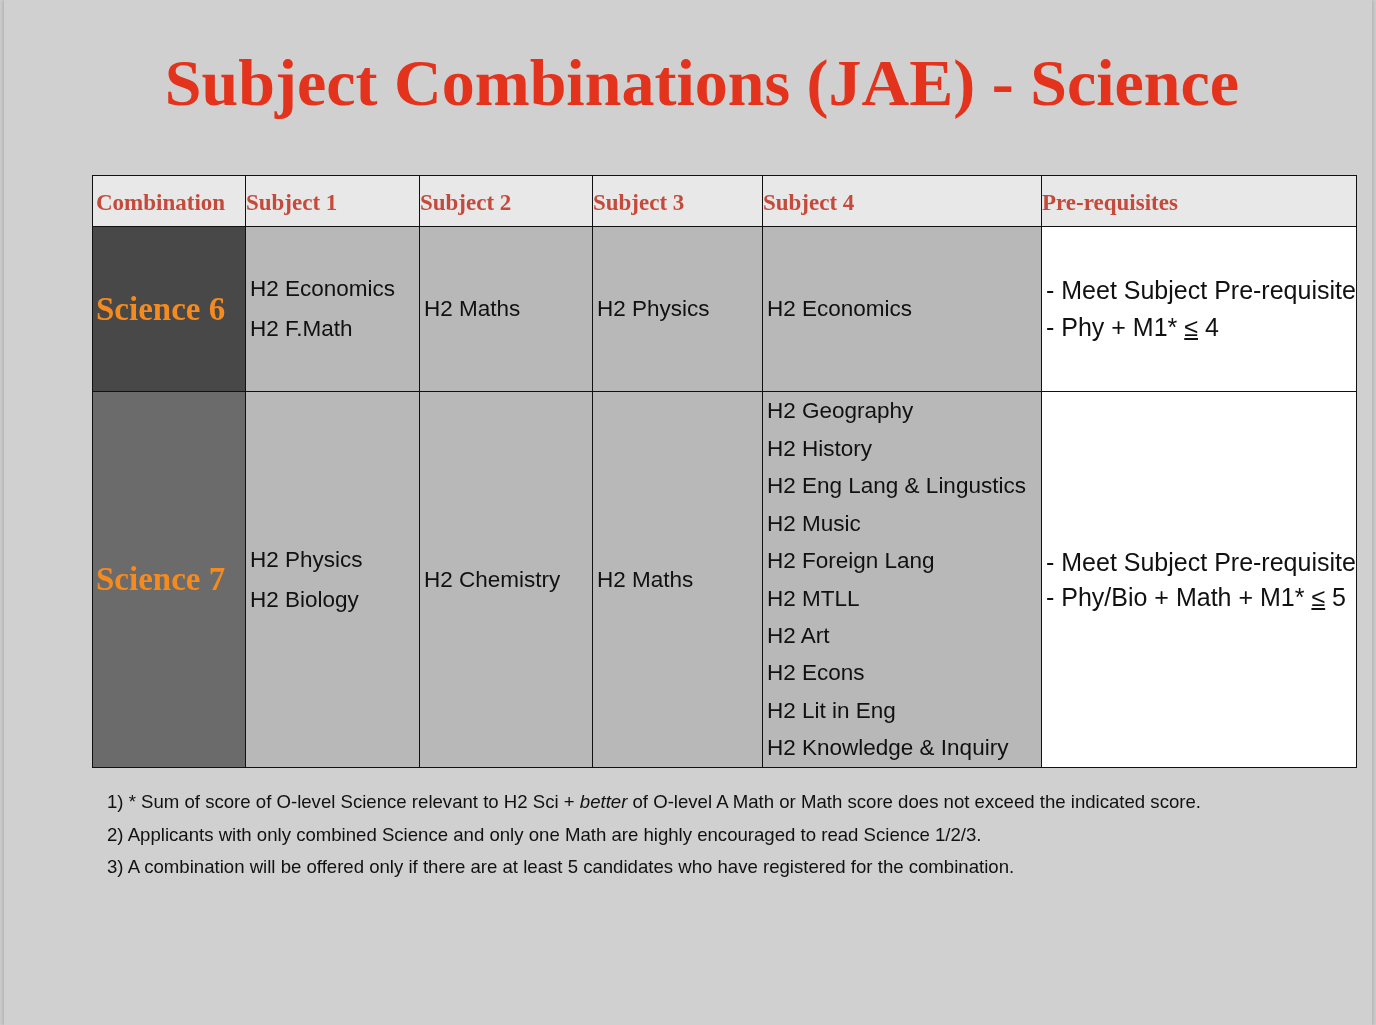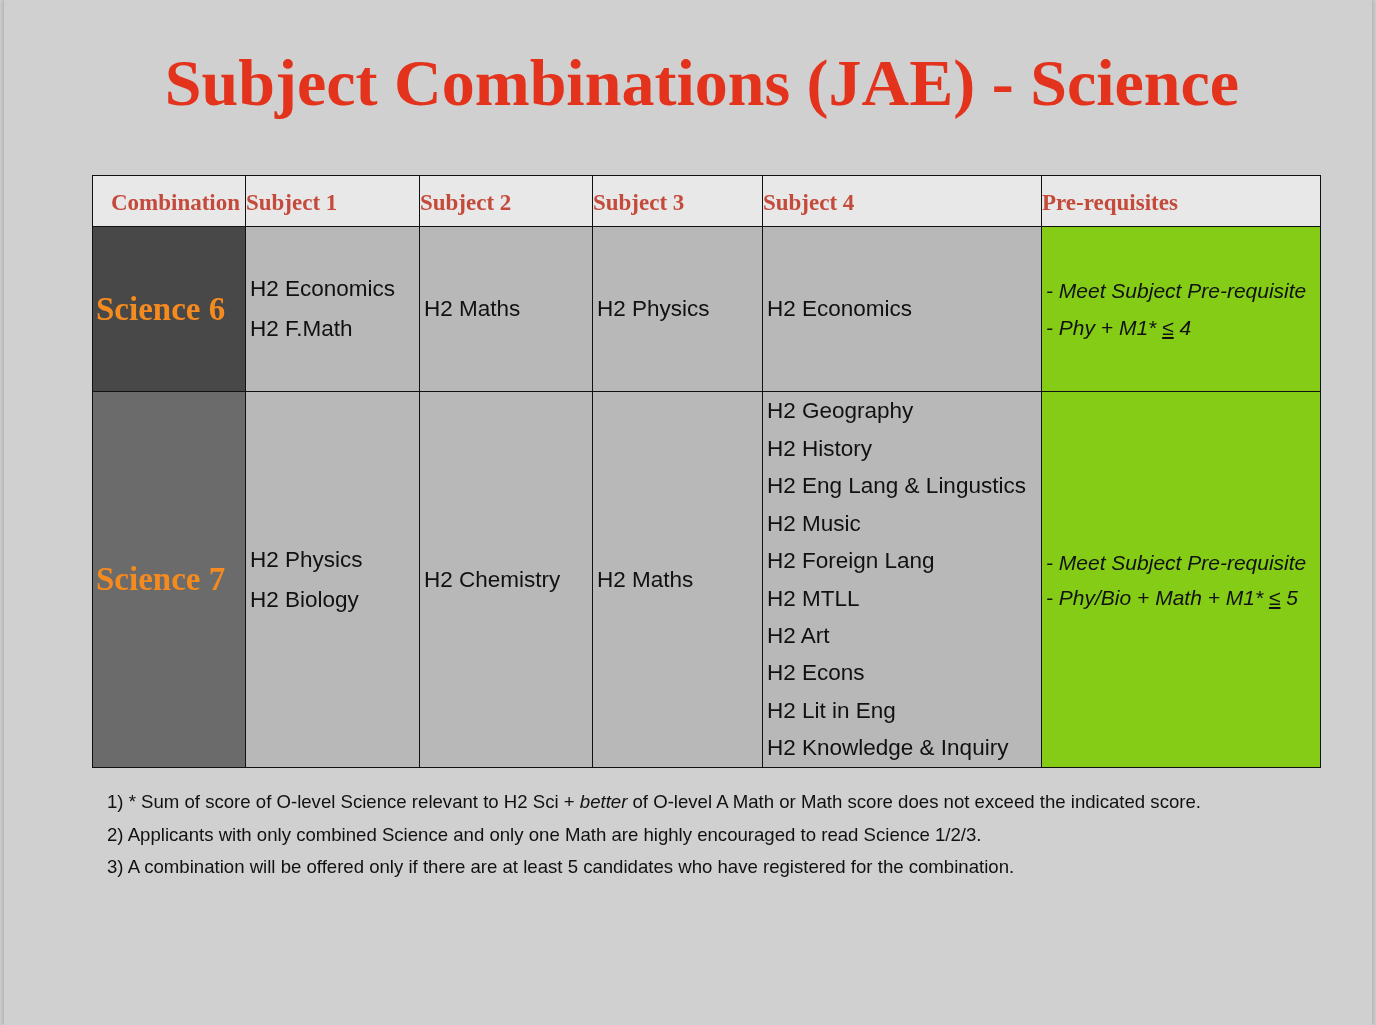--- a/index.html
+++ b/index.html
@@ -48,21 +48,21 @@
     table.combos th {
       background: #e8e8e8;
       height: 46px;
       font-family: "Liberation Serif", "DejaVu Serif", serif;
       font-weight: bold;
       font-size: 23px;
       color: #c44a3b;
       text-align: left;
       padding-top: 4px;
     }
-    table.combos th.first { text-align: center; padding-left: 13px; margin-top: 36px; }
+    table.combos th.first { text-align: left; padding-left: 3px; margin-top: 36px; }
     .combo-cell {
       font-family: Liberation Serif, serif;
       font-weight: bold;
       font-size: 33px;
       color: #f58a1f;
       padding-left: 3px !important;
       white-space: nowrap;
     }
     .row1 .combo-cell { background: #484848; }
     .row2 .combo-cell { background: #6b6b6b; }
@@ -71,26 +71,25 @@
     td.sub {
       background: #b8b8b8;
       font-family: "Liberation Sans", "DejaVu Sans", sans-serif;
       font-size: 22.5px;
       color: #111;
       padding-left: 4px !important;
     }
     .line { display: block; line-height: 40px; white-space: nowrap; }
     .line-s4 { display: block; line-height: 37.4px; white-space: nowrap; }
     td.prereq {
-      background: #84cc16;
+      background: #ffffff;
       font-family: "Liberation Sans", "DejaVu Sans", sans-serif;
-      font-size: 21px;
+      font-size: 25px;
       color: #111;
       padding-left: 4px !important;
-      font-style: italic;
     }
     .pline { display: block; line-height: 37.5px; }
     .pline2 { display: block; line-height: 35px; white-space: nowrap; }
     .leq { text-decoration: underline; }
     .notes {
       position: absolute;
       left: 103px;
       top: 786px;
       font-family: "Liberation Sans", "DejaVu Sans", sans-serif;
       font-size: 18.6px;

